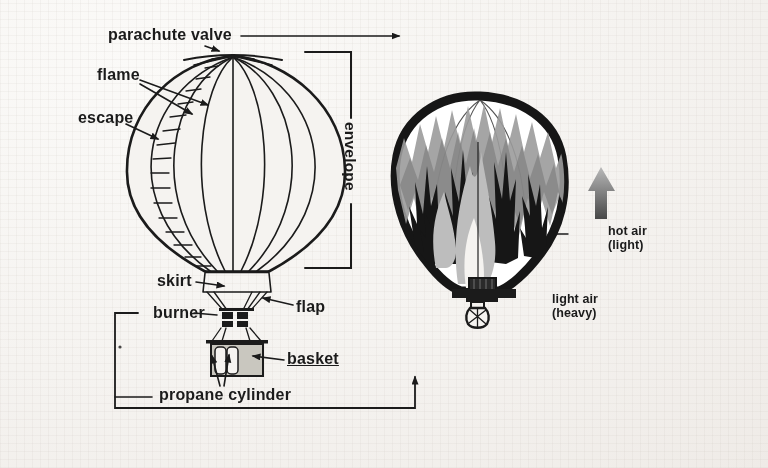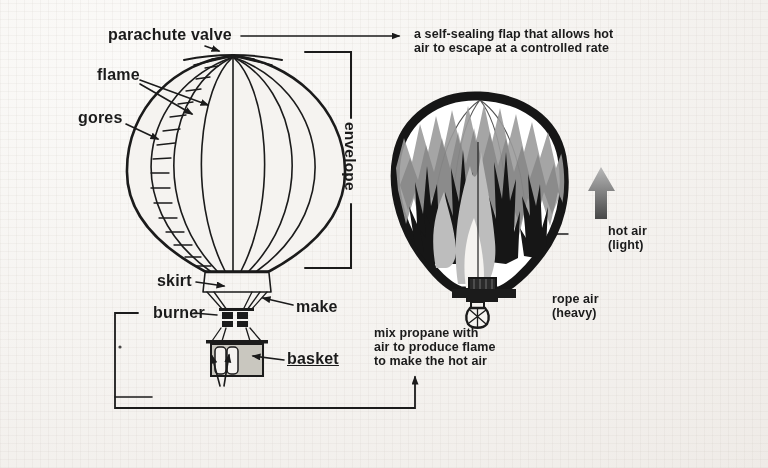--- a/index.html
+++ b/index.html
@@ -144,29 +144,25 @@
         <path d="M470,308 C466,312 465,319 468,324 C472,329 483,329 487,324 C490,319 489,312 485,308 Z" style="fill:var(--paper);stroke:var(--ink);stroke-width:2.4"></path>
         <path class="ink thin" d="M470,310 L486,324 M486,310 L469,323 M477.5,308 L477.5,327"></path>
       </g>
     </g>
 
     <polygon points="588,191 601,167 615,191 607,191 607,219 595,219 595,191" fill="url(#gradArrow)"></polygon>
   </svg>
 
   <div class="lbl" style="left:108px; top:27px;">parachute valve</div>
   <div class="lbl" style="left:97px;  top:67px;">flame</div>
-  <div class="lbl" style="left:78px;  top:110px;">gores</div>
+  <div class="lbl" style="left:78px;  top:110px;">escape</div>
   <div class="lbl vertical" style="left:342px; top:122px;">envelope</div>
   <div class="lbl" style="left:157px; top:273px;text-align:center;">skirt</div>
   <div class="lbl" style="left:141px; top:305px;margin-left:12px;">burner</div>
-  <div class="lbl" style="left:296px; top:299px;">make</div>
+  <div class="lbl" style="left:296px; top:299px;">flap</div>
   <div class="lbl" style="left:287px; top:351px;text-decoration:underline;">basket</div>
+  <div class="lbl" style="left:159px; top:387px;">propane cylinder</div>
 
-  <div class="lbl note" style="left:414px; top:27px;">a self-sealing flap that allows hot
-air to escape at a controlled rate</div>
   <div class="lbl note" style="left:572px; top:224px;margin-left:36px;">hot air
 (light)</div>
-  <div class="lbl note" style="left:552px; top:292px;">rope air
+  <div class="lbl note" style="left:552px; top:292px;">light air
 (heavy)</div>
-  <div class="lbl note" style="left:374px; top:326px;">mix propane with
-air to produce flame
-to make the hot air</div>
 </div>
 
 </body></html>

